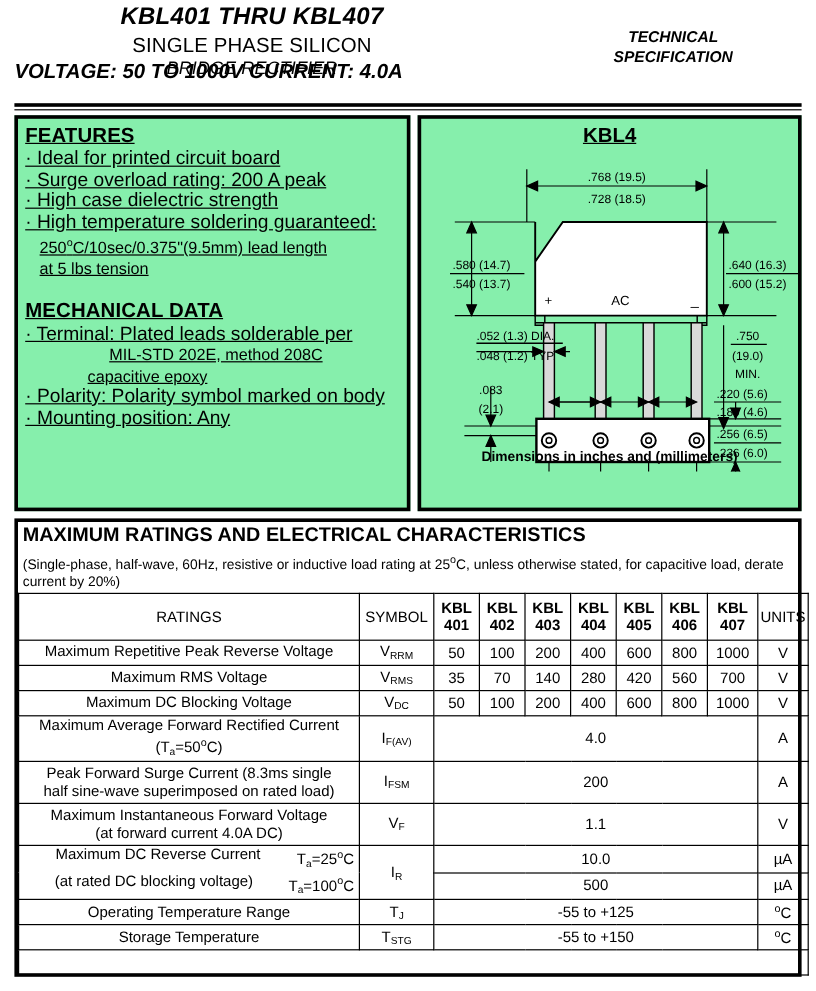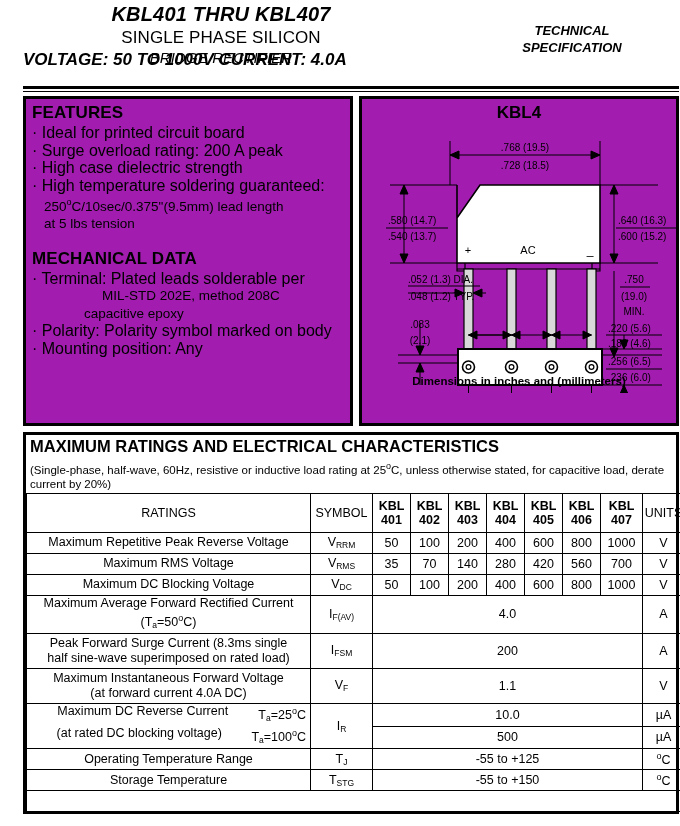--- a/index.html
+++ b/index.html
@@ -1,38 +1,38 @@
 <!DOCTYPE html>
 <html><head>
 <meta charset="utf-8">
 <style>
   html,body{margin:0;padding:0;background:#fff;}
   body{
     width:680px;height:826px;position:relative;overflow:hidden;
     font-family:"Liberation Sans", sans-serif;color:#000;
   }
-  .page{position:absolute;inset:0;margin-left:11px;}
+  .page{position:absolute;inset:0;}
 
   
   .header{position:absolute;left:0;top:0;width:680px;height:88px;}
   .ttl-block{position:absolute;left:0;top:0;width:420px;text-align:center;}
   .t1{font-size:20px;font-weight:bold;font-style:italic;letter-spacing:.2px;margin-top:3px;}
   .t2{font-size:17px;margin-top:2px;letter-spacing:.1px;}
   .t3{font-size:15px;margin-top:1px;letter-spacing:.1px;font-style:italic;}
   .t4{font-size:17px;font-weight:bold;font-style:italic;margin-top:2px;
       text-align:left;padding-left:12px;white-space:nowrap;}
   .tech{position:absolute;right:24px;top:22px;width:190px;text-align:center;
         font-size:13px;font-weight:bold;font-style:italic;line-height:17px;}
   .hrule{position:absolute;left:12px;top:86px;width:656px;height:0;
          border-top:3px solid #000;}
   .hrule2{position:absolute;left:12px;top:91px;width:656px;height:0;
           border-top:1px solid #000;}
 
   
-  .panel{position:absolute;border:3px solid #000;background:#a21caf;box-sizing:border-box;}
+  .panel{position:absolute;border:3px solid #000;background:#86efac;box-sizing:border-box;text-decoration:underline;}
   #features-panel{left:12px;top:96px;width:330px;height:330px;}
   #drawing-panel{left:348px;top:96px;width:320px;height:330px;}
 
   .sec-h{font-size:17px;font-weight:bold;margin:4px 0 1px 6px;letter-spacing:.1px;}
   .bullet{font-size:16px;line-height:17.5px;margin-left:6px;white-space:nowrap;}
   .cont{font-size:13.5px;line-height:17.5px;margin-left:18px;white-space:nowrap;}
   .cont-i{font-size:13.5px;line-height:17.5px;margin-left:76px;white-space:nowrap;}
   .cont-j{font-size:13.5px;line-height:17.5px;margin-left:58px;white-space:nowrap;}
   sup.d{font-size:9px;vertical-align:super;}
   .gap{height:12px;}

